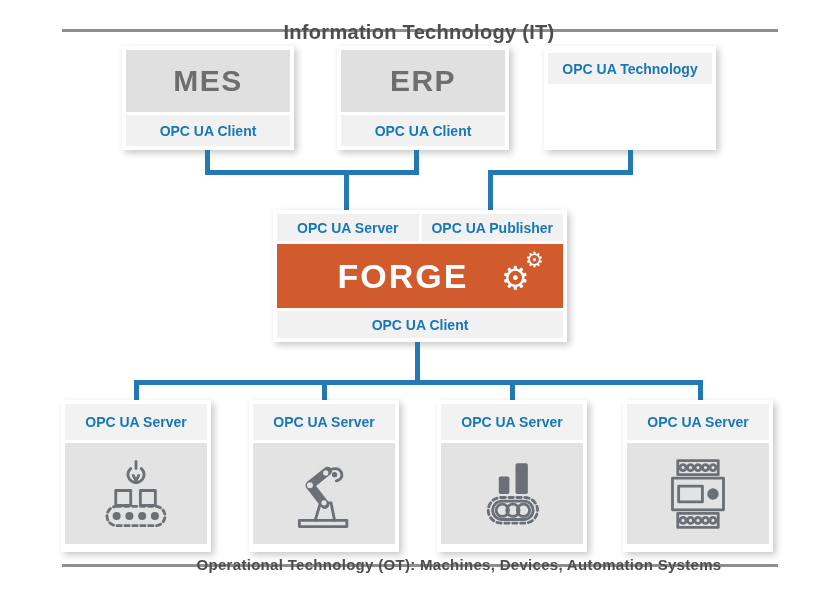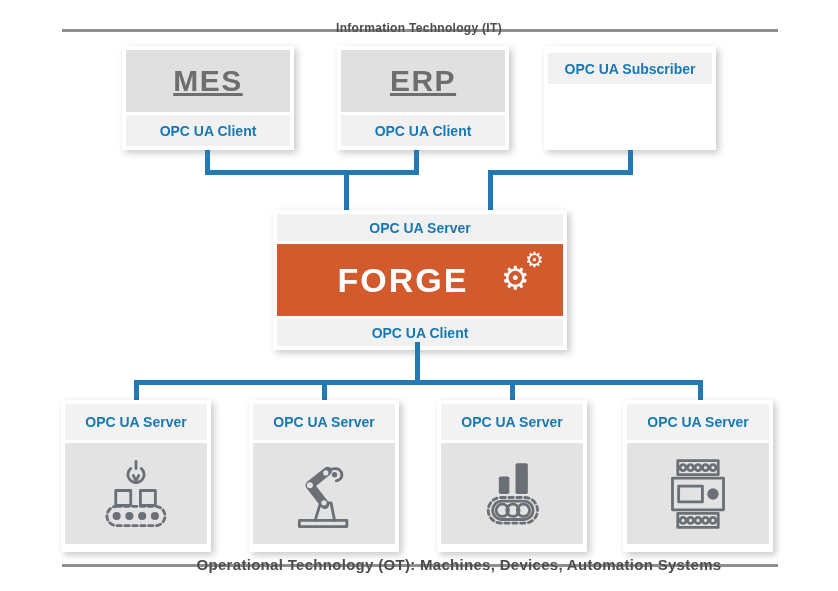--- a/index.html
+++ b/index.html
@@ -2,42 +2,42 @@
 <html><head>
 <meta charset="utf-8">
 <style>
   html,body{margin:0;padding:0;background:#ffffff;}
   .canvas{position:relative;width:838px;height:591px;background:#ffffff;overflow:hidden;
           font-family:"Liberation Sans", sans-serif;}
 
   
   .layer-line{position:absolute;height:3px;background:#8f8f8f;}
   .layer-label{position:absolute;left:0;width:838px;text-align:center;font-weight:700;
-               font-size:12px;color:#4d4d4d;letter-spacing:.3px;}
+               font-size:20px;color:#4d4d4d;letter-spacing:.3px;}
 
   
   .frame{position:absolute;background:#ffffff;padding:4px;box-sizing:border-box;
          box-shadow:3px 3px 7px rgba(0,0,0,0.22);}
 
   
   .sys-box{top:46px;width:172px;height:104px;}
   .sys-main{height:62px;background:#e0e0e0;display:flex;align-items:center;justify-content:center;
-            font-size:30px;font-weight:700;color:#6e6e6e;letter-spacing:1.5px;text-decoration:underline;}
+            font-size:30px;font-weight:700;color:#6e6e6e;letter-spacing:1.5px;}
   .sys-strip{margin-top:3px;height:31px;background:#f1f1f1;display:flex;align-items:center;
              justify-content:center;font-size:14px;font-weight:700;color:#1878b4;}
 
   
   .conn{position:absolute;background:#2478b4;}
 
   
   .forge{left:273px;top:210px;width:294px;}
   .forge-top{display:flex;gap:3px;height:27px;}
   .forge-cell{flex:1;background:#f1f1f1;display:flex;align-items:center;justify-content:center;
               font-size:14px;font-weight:700;color:#1878b4;}
-  .forge-band{margin:3px 0;height:72px;background:#d15b2c;position:relative;
+  .forge-band{margin:3px 0;height:64px;background:#d15b2c;position:relative;
               display:flex;align-items:center;justify-content:center;}
   .forge-name{font-size:34px;font-weight:700;color:#ffffff;letter-spacing:2px;margin-right:34px;}
   .forge-gears{position:absolute;right:10px;top:6px;width:52px;height:52px;color:#ffffff;
                font-family:"DejaVu Sans", sans-serif;}
   .gear-big{position:absolute;left:0;top:12px;font-size:32px;line-height:32px;}
   .gear-small{position:absolute;left:24px;top:0;font-size:21px;line-height:21px;}
   .forge-bottom{height:27px;background:#f1f1f1;display:flex;align-items:center;justify-content:center;
                 font-size:14px;font-weight:700;color:#1878b4;}
 
   
@@ -61,34 +61,35 @@
 
   <div class="frame sys-box" style="left:122px;">
     <div class="sys-main">MES</div>
     <div class="sys-strip">OPC UA Client</div>
   </div>
   <div class="frame sys-box" style="left:337px;">
     <div class="sys-main">ERP</div>
     <div class="sys-strip">OPC UA Client</div>
   </div>
   <div class="frame sys-box" style="left:544px;">
-    <div class="sys-strip">OPC UA Subscriber</div>
+    <div class="sys-strip">OPC UA Technology</div>
   </div>
 
   <div class="conn" style="left:205px;top:150px;width:5px;height:25px;"></div>
   <div class="conn" style="left:414px;top:150px;width:5px;height:25px;"></div>
   <div class="conn" style="left:205px;top:170px;width:214px;height:5px;"></div>
   <div class="conn" style="left:344px;top:170px;width:5px;height:42px;"></div>
   <div class="conn" style="left:628px;top:150px;width:5px;height:25px;"></div>
   <div class="conn" style="left:488px;top:170px;width:145px;height:5px;"></div>
   <div class="conn" style="left:488px;top:170px;width:5px;height:42px;"></div>
 
   <div class="frame forge">
     <div class="forge-top">
       <div class="forge-cell">OPC UA Server</div>
+      <div class="forge-cell">OPC UA Publisher</div>
     </div>
     <div class="forge-band">
       <span class="forge-name">FORGE</span>
       <span class="forge-gears">
         <span class="gear-big">⚙</span>
         <span class="gear-small">⚙</span>
       </span>
     </div>
     <div class="forge-bottom">OPC UA Client</div>
   </div>

